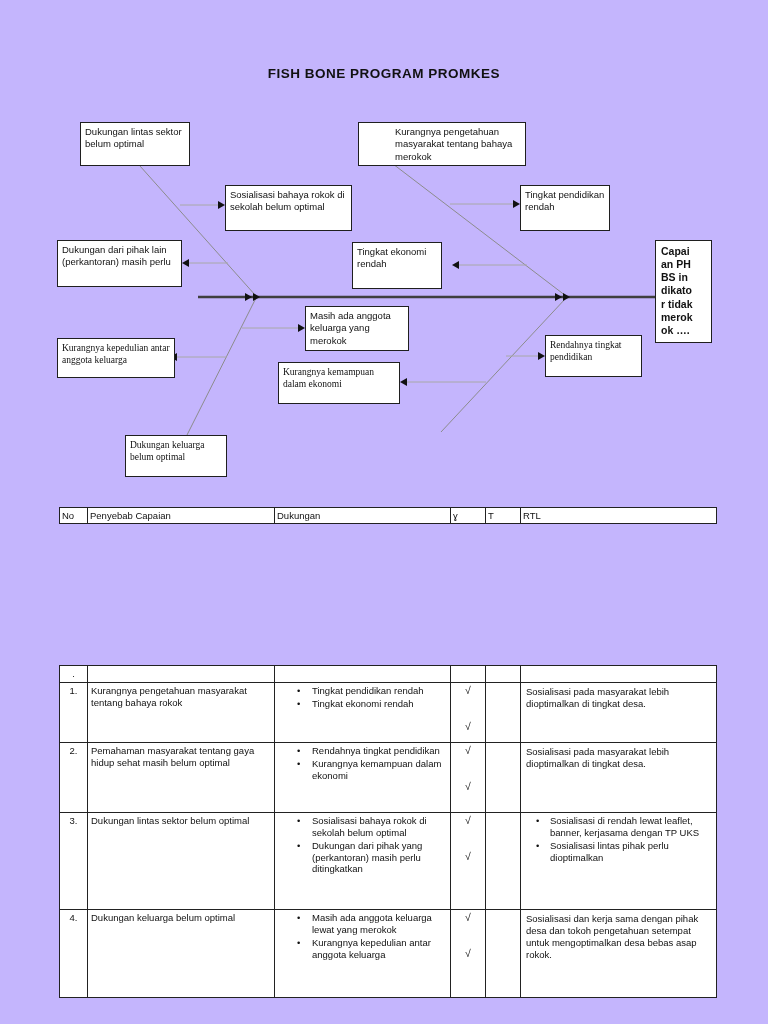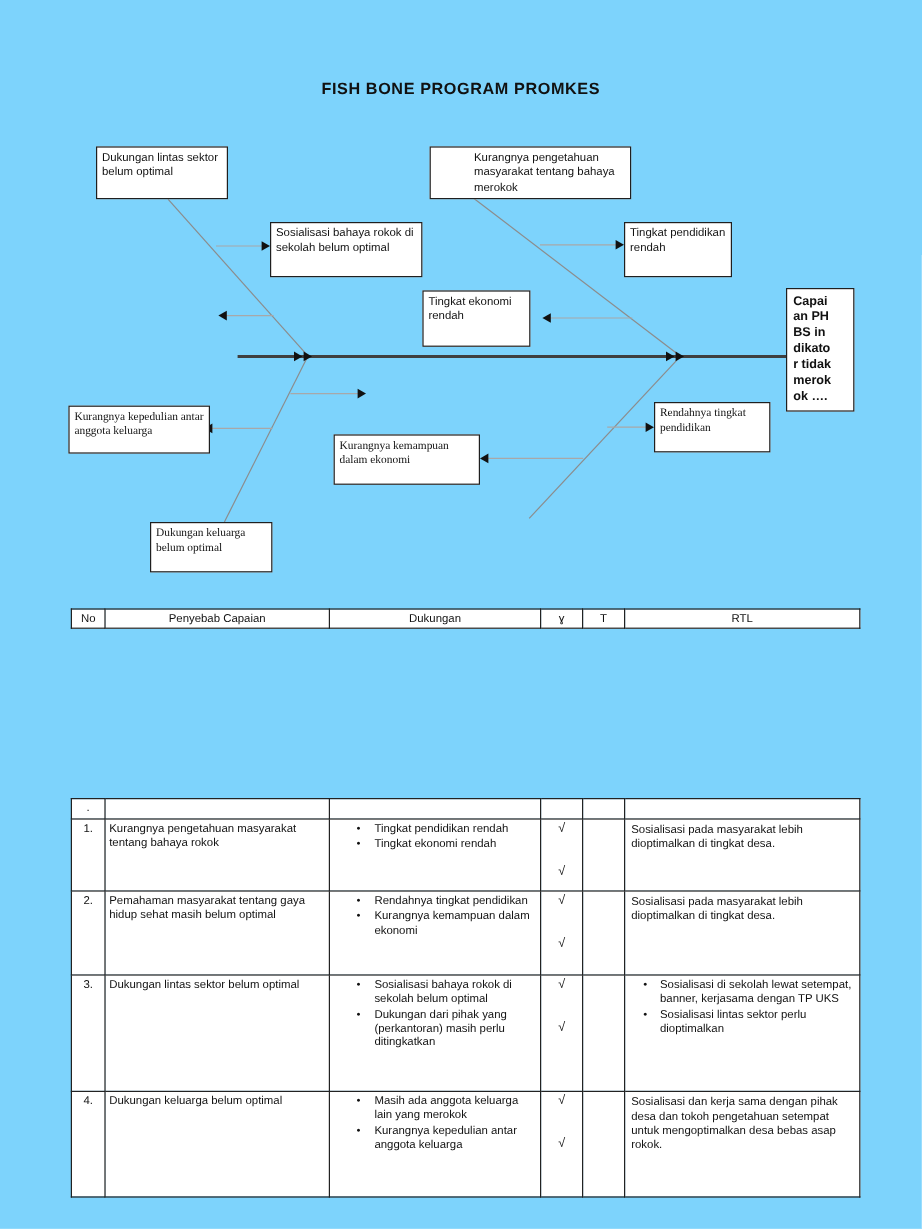--- a/index.html
+++ b/index.html
@@ -1,18 +1,18 @@
 <!DOCTYPE html>
 <html><head>
 <meta charset="utf-8">
 <style>
   * { margin:0; padding:0; box-sizing:border-box; }
   body { background:#fff; }
   .page {
-    position:relative; width:768px; height:1024px; background:#7dd3fc;
+    position:relative; width:768px; height:1024px; background:#c4b5fd;
     font-family:"Liberation Sans", sans-serif; color:#1a1a1a; overflow:hidden;
   }
   .title {
     position:absolute; left:0; top:66px; width:768px; text-align:center;
     font-size:13.5px; font-weight:700; letter-spacing:0.5px; color:#111;
   }
   
   .diagram { position:absolute; left:0; top:0; width:768px; height:520px; }
   .bones { position:absolute; left:0; top:0; }
   .fb-box {
@@ -23,21 +23,21 @@
   .fb-box.effect {
     font-weight:700; font-size:10.5px; line-height:1.25;
     word-break:break-all; overflow:hidden; padding:4px 18px 0 5px;
   }
   
   table.tbl {
     position:absolute; border-collapse:collapse; table-layout:fixed;
     width:657px; font-size:9.5px; line-height:1.25; color:#111;
   }
   table.tbl td { border:1px solid #222; vertical-align:top; padding:2px 3px; background:#fff; }
-  #header-table td { text-align:center; vertical-align:middle; padding:1px 2px; height:16px; }
+  #header-table td { text-align:left; vertical-align:middle; padding:1px 2px; height:16px; }
   #detail-table tr:nth-child(1) td { height:16px; }
   #detail-table tr:nth-child(2) td { height:60px; }
   #detail-table tr:nth-child(3) td { height:70px; }
   #detail-table tr:nth-child(4) td { height:97px; }
   #detail-table tr:nth-child(5) td { height:88px; }
   td.cell-no { text-align:center; padding-top:3px; }
   td.cell-check { text-align:center; font-size:10.5px; padding-top:4px; }
   .check-mark { display:block; line-height:1; }
   .check-mark + .check-mark { margin-top:26px; }
   .bullet { position:relative; padding-left:34px; margin-bottom:1px; }
@@ -84,22 +84,24 @@
       <line x1="506" y1="356" x2="539" y2="356" stroke="#a8a8a8" stroke-width="1"></line>
       <polygon points="538,352 545,356 538,360" fill="#111"></polygon>
       <line x1="486" y1="382" x2="406" y2="382" stroke="#a8a8a8" stroke-width="1"></line>
       <polygon points="407,378 400,382 407,386" fill="#111"></polygon>
     </svg>
 
     <div class="fb-box" style="left:80px; top:122px; width:110px; height:44px;">Dukungan lintas sektor belum optimal</div>
     <div class="fb-box" style="left:358px; top:122px; width:168px; height:44px;padding-left:36px;">Kurangnya pengetahuan masyarakat tentang bahaya merokok</div>
     <div class="fb-box" style="left:225px; top:185px; width:127px; height:46px;">Sosialisasi bahaya rokok di sekolah belum optimal</div>
     <div class="fb-box" style="left:520px; top:185px; width:90px; height:46px;">Tingkat pendidikan rendah</div>
+    <div class="fb-box" style="left:57px; top:240px; width:125px; height:47px;">Dukungan dari pihak lain (perkantoran) masih perlu</div>
     <div class="fb-box" style="left:352px; top:242px; width:90px; height:47px;">Tingkat ekonomi rendah</div>
     <div class="fb-box effect" style="left:655px; top:240px; width:57px; height:103px;">Capaian PHBS indikator tidak merokok ….</div>
+    <div class="fb-box" style="left:305px; top:306px; width:104px; height:45px;">Masih ada anggota keluarga yang merokok</div>
     <div class="fb-box serif" style="left:545px; top:335px; width:97px; height:42px;">Rendahnya tingkat pendidikan</div>
     <div class="fb-box serif" style="left:57px; top:338px; width:118px; height:40px;">Kurangnya kepedulian antar anggota keluarga</div>
     <div class="fb-box serif" style="left:278px; top:362px; width:122px; height:42px;">Kurangnya kemampuan dalam ekonomi</div>
     <div class="fb-box serif" style="left:125px; top:435px; width:102px; height:42px;">Dukungan keluarga belum optimal</div>
   </div>
 
   <table class="tbl" id="header-table" style="left:59px; top:507px;">
     <colgroup>
       <col style="width:28px">
         <col style="width:187px">
@@ -176,29 +178,29 @@
           <td class="cell-analisis">
             <div class="bullet"><span class="bmark">•</span><span>Sosialisasi bahaya rokok di sekolah belum optimal</span></div>
             <div class="bullet"><span class="bmark">•</span><span>Dukungan dari pihak yang (perkantoran) masih perlu ditingkatkan</span></div>
           </td>
           <td class="cell-check">
             <span class="check-mark">√</span>
             <span class="check-mark">√</span>
           </td>
           <td class="cell-t"></td>
           <td class="cell-rtl">
-            <div class="bullet"><span class="bmark">•</span><span>Sosialisasi di sekolah lewat setempat, banner, kerjasama dengan TP UKS</span></div>
-            <div class="bullet"><span class="bmark">•</span><span>Sosialisasi lintas sektor perlu dioptimalkan</span></div>
+            <div class="bullet"><span class="bmark">•</span><span>Sosialisasi di rendah lewat leaflet, banner, kerjasama dengan TP UKS</span></div>
+            <div class="bullet"><span class="bmark">•</span><span>Sosialisasi lintas pihak perlu dioptimalkan</span></div>
           </td>
         </tr>
         <tr>
           <td class="cell-no">4.</td>
           <td class="cell-penyebab">Dukungan keluarga belum optimal</td>
           <td class="cell-analisis">
-            <div class="bullet"><span class="bmark">•</span><span>Masih ada anggota keluarga lain yang merokok</span></div>
+            <div class="bullet"><span class="bmark">•</span><span>Masih ada anggota keluarga lewat yang merokok</span></div>
             <div class="bullet"><span class="bmark">•</span><span>Kurangnya kepedulian antar anggota keluarga</span></div>
           </td>
           <td class="cell-check">
             <span class="check-mark">√</span>
             <span class="check-mark">√</span>
           </td>
           <td class="cell-t"></td>
           <td class="cell-rtl">
             <div class="rtl-text">Sosialisasi dan kerja sama dengan pihak desa dan tokoh pengetahuan setempat untuk mengoptimalkan desa bebas asap rokok.</div>
           </td>

